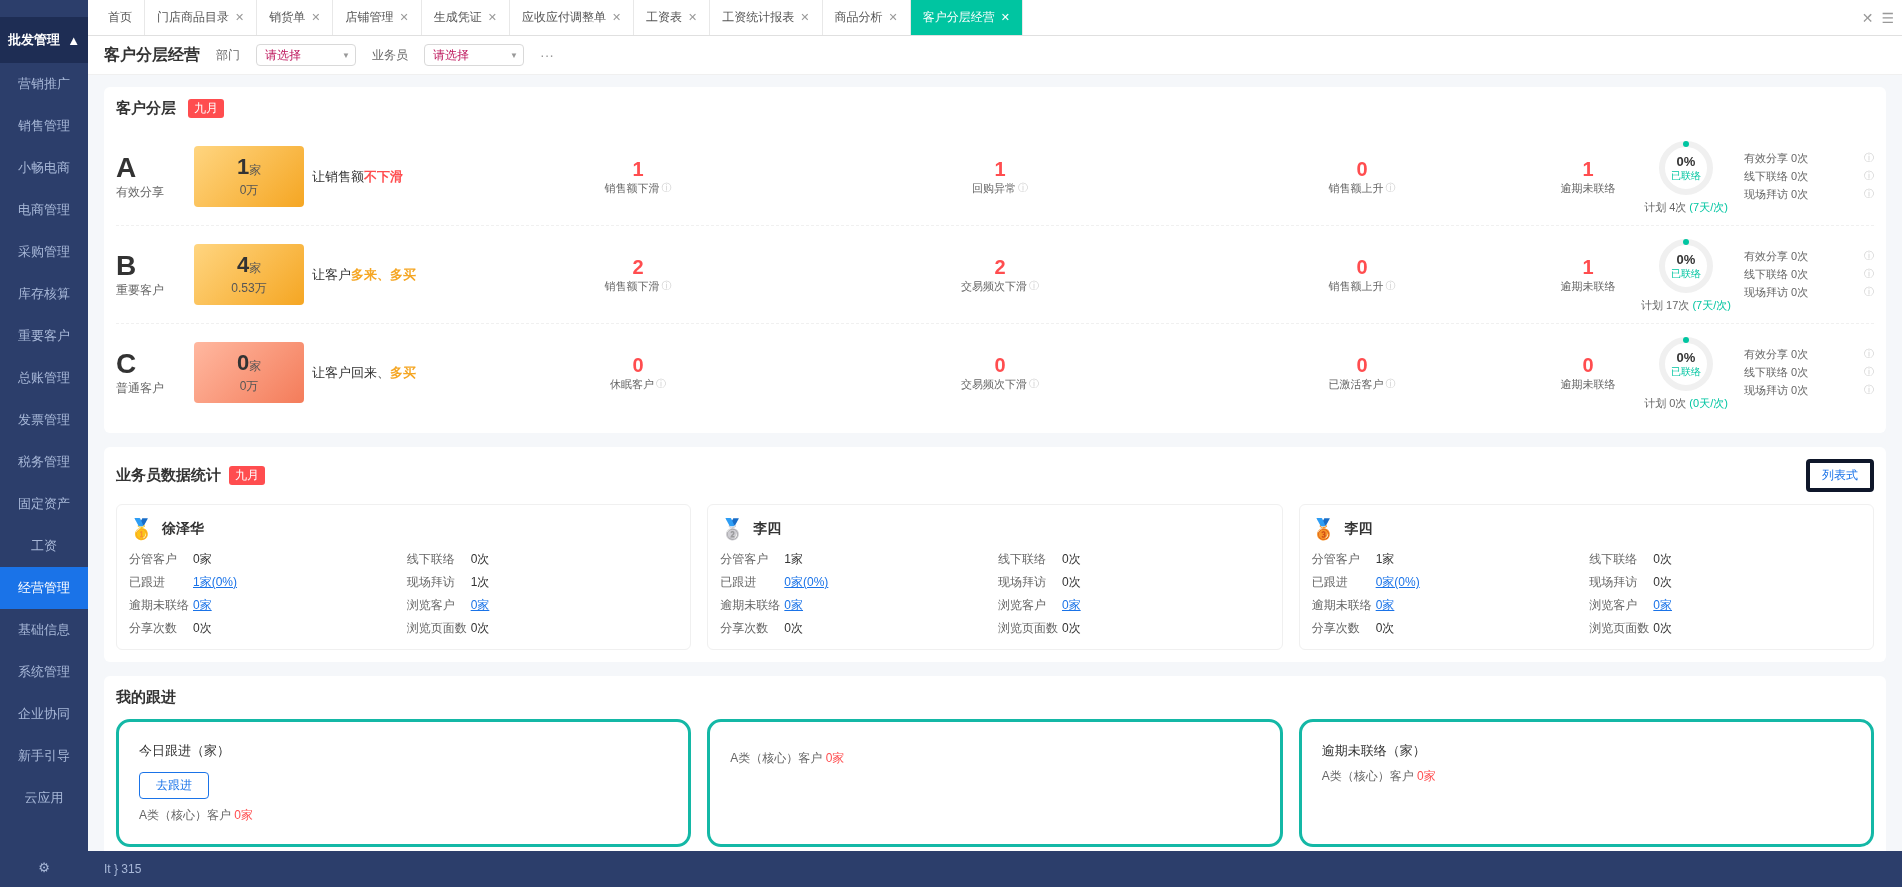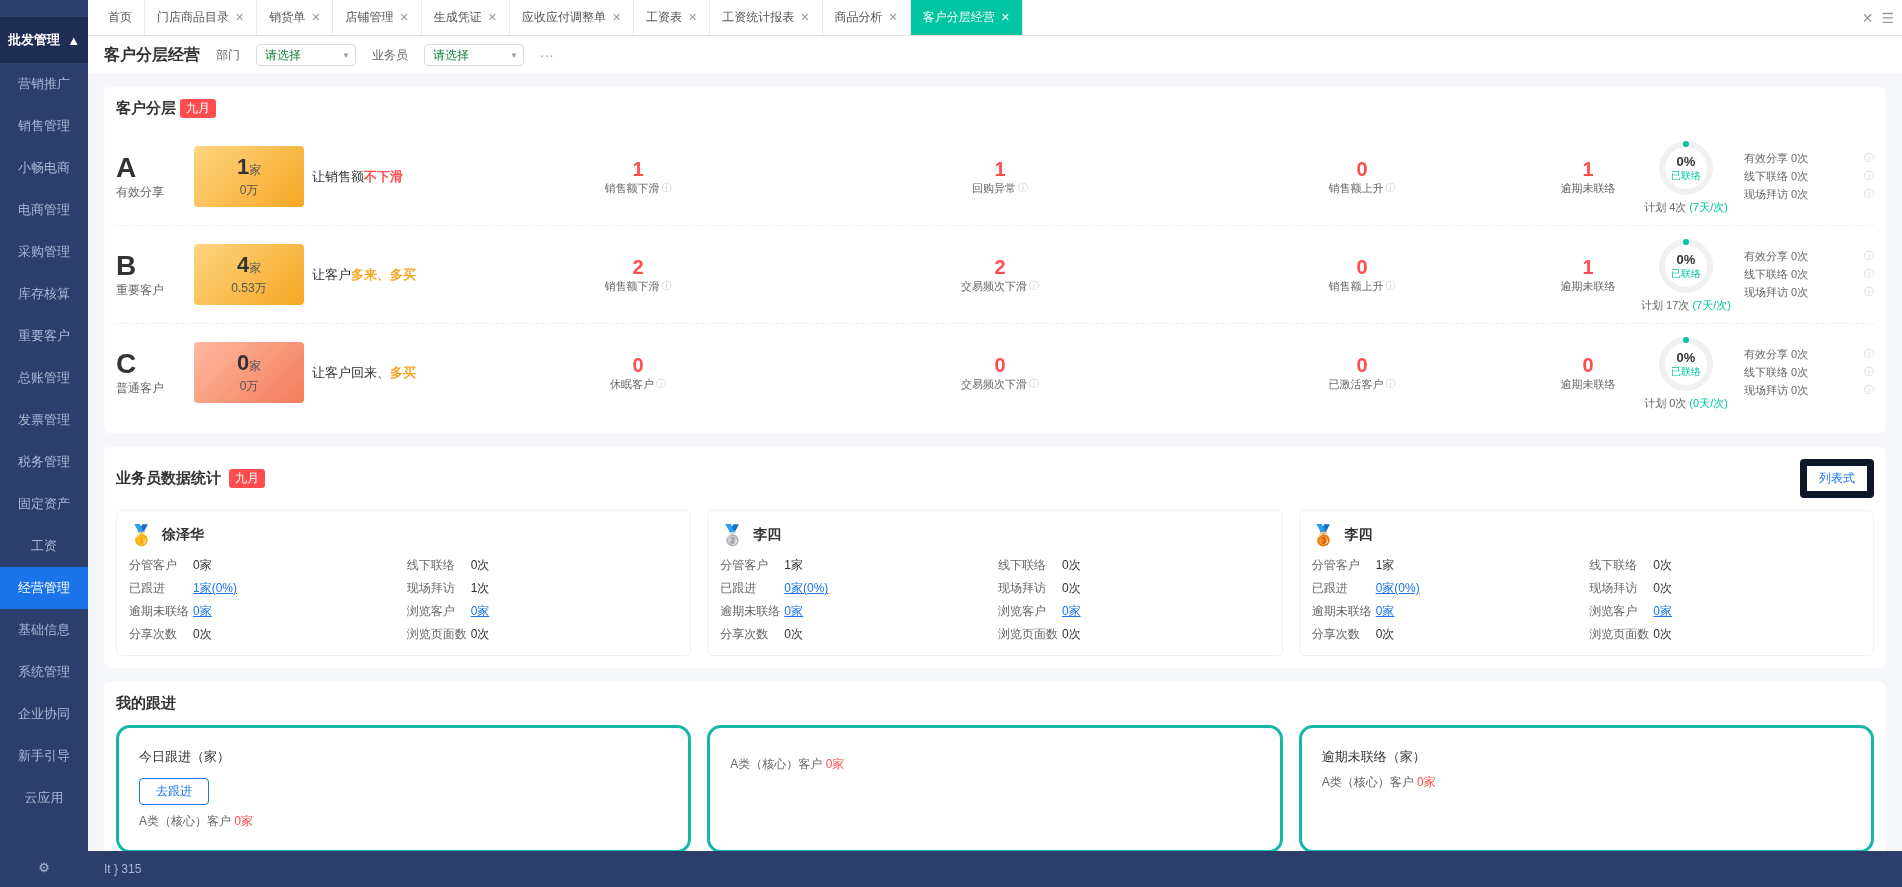--- a/index.html
+++ b/index.html
@@ -115,21 +115,21 @@
       font-size: 16px;
       font-weight: bold;
       color: #333;
     }
     .filter-label { font-size: 12px; color: #666; }
     .filter-select {
       border: 1px solid #d9d9d9;
       border-radius: 4px;
       padding: 3px 24px 3px 8px;
       font-size: 12px;
-      color: #15803d;
+      color: #be185d;
       background: #fff;
       cursor: pointer;
       min-width: 100px;
       appearance: none;
       position: relative;
     }
     .select-wrapper { position: relative; display: inline-block; }
     .select-wrapper::after {
       content: '▼';
       font-size: 8px;
@@ -147,21 +147,21 @@
       flex: 1;
       overflow-y: auto;
       padding: 12px 16px;
       background: #f5f7fa;
     }
 
     
     .section-header {
       display: flex;
       align-items: center;
-      gap: 4px;
+      gap: 12px;
       margin-bottom: 10px;
     }
     .section-title {
       font-size: 15px;
       font-weight: bold;
       color: #333;
     }
     .month-badge {
       background: #ff4d4f;
       color: #fff;
@@ -291,21 +291,21 @@
       margin-bottom: 14px;
     }
     .biz-header {
       display: flex;
       align-items: center;
       justify-content: space-between;
       margin-bottom: 12px;
     }
     .biz-header-left { display: flex; align-items: center; gap: 8px; }
     .list-btn {
-      border: 7px solid #0f172a;
+      border: 4px solid #0f172a;
       color: #1a73e8;
       background: #fff;
       border-radius: 4px;
       padding: 4px 12px;
       font-size: 12px;
       cursor: pointer;
     }
 
     .biz-cards {
       display: flex;

